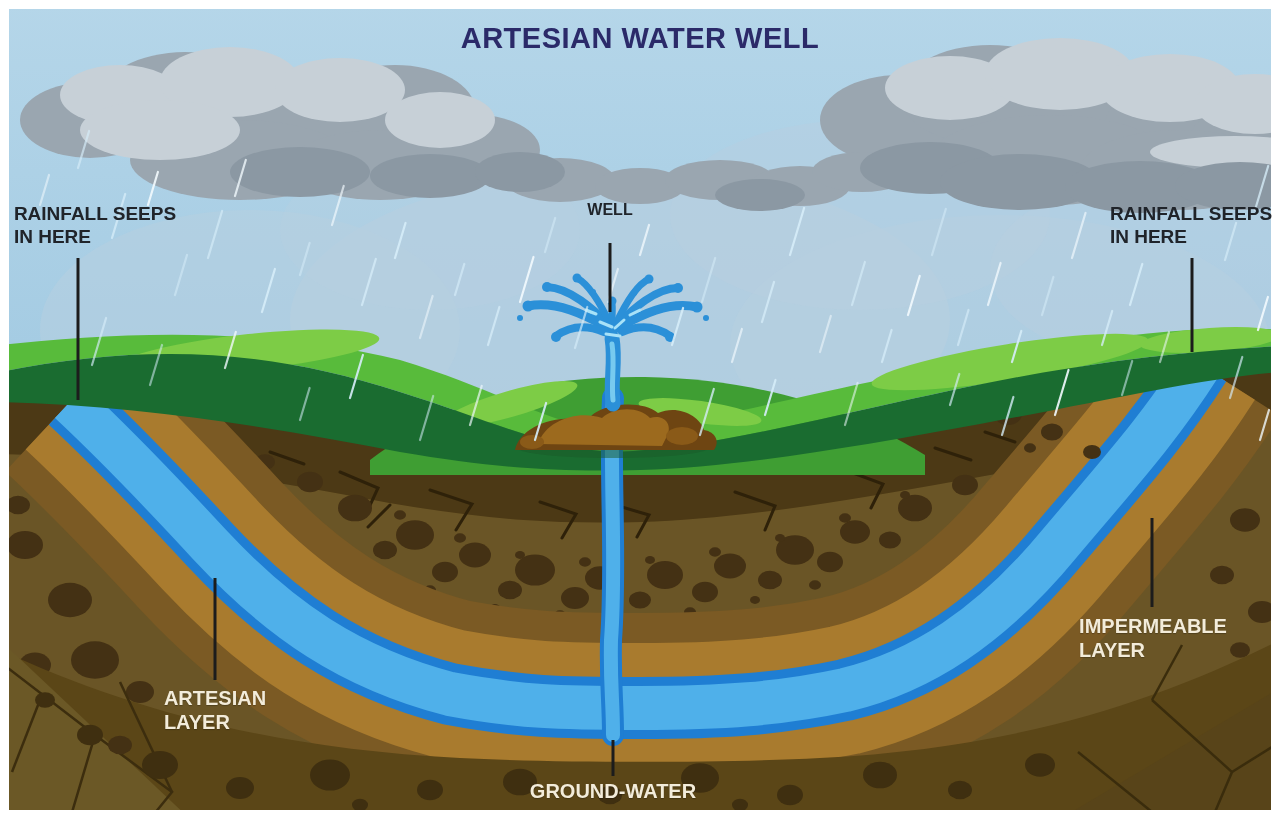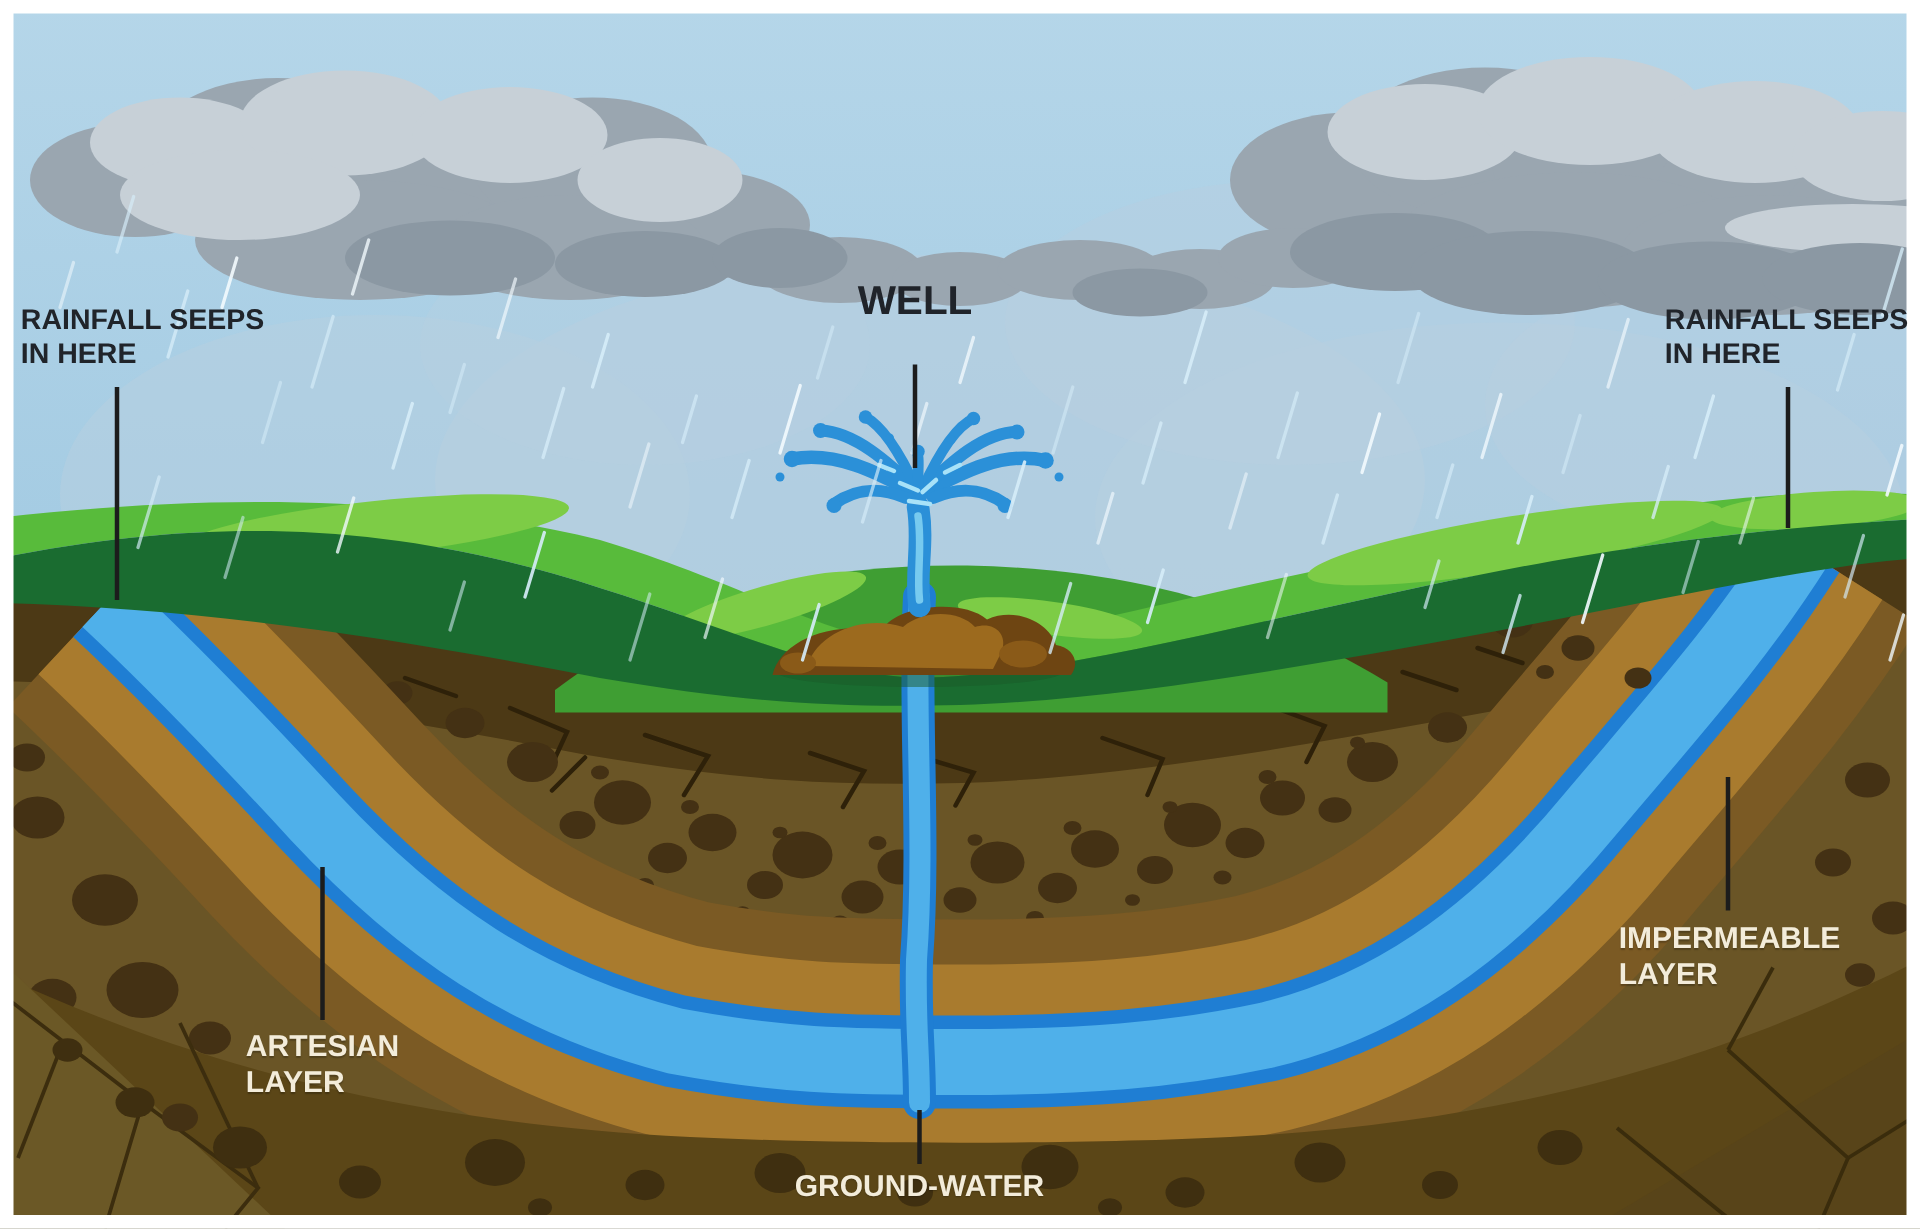--- a/index.html
+++ b/index.html
@@ -339,27 +339,28 @@
     <line x1="610" y1="243" x2="610" y2="312"></line>
     <line x1="1192" y1="258" x2="1192" y2="352"></line>
     <line x1="215" y1="578" x2="215" y2="680"></line>
     <line x1="1152" y1="518" x2="1152" y2="607"></line>
     <line x1="613" y1="740" x2="613" y2="776"></line>
   </g>
 
   <rect x="0" y="0" width="1280" height="819" fill="none" stroke="#FFFFFF" stroke-width="18"></rect>
 </svg>
 
+  <div class="title">ARTESIAN WATER WELL</div>
 
   <div class="lbl lbl-dark" style="left:95px;top:202px;">
     <div>RAINFALL SEEPS</div>
     <div>IN HERE</div>
   </div>
 
-  <div class="lbl lbl-dark" style="left:610px;top:184px;font-size:27px;">WELL</div>
+  <div class="lbl lbl-dark" style="left:610px;top:200px;font-size:16px;">WELL</div>
 
   <div class="lbl lbl-dark" style="left:1191px;top:202px;">
     <div>RAINFALL SEEPS</div>
     <div>IN HERE</div>
   </div>
 
   <div class="lbl lbl-light" style="left:215px;top:686px;">
     <div>ARTESIAN</div>
     <div>LAYER</div>
   </div>

